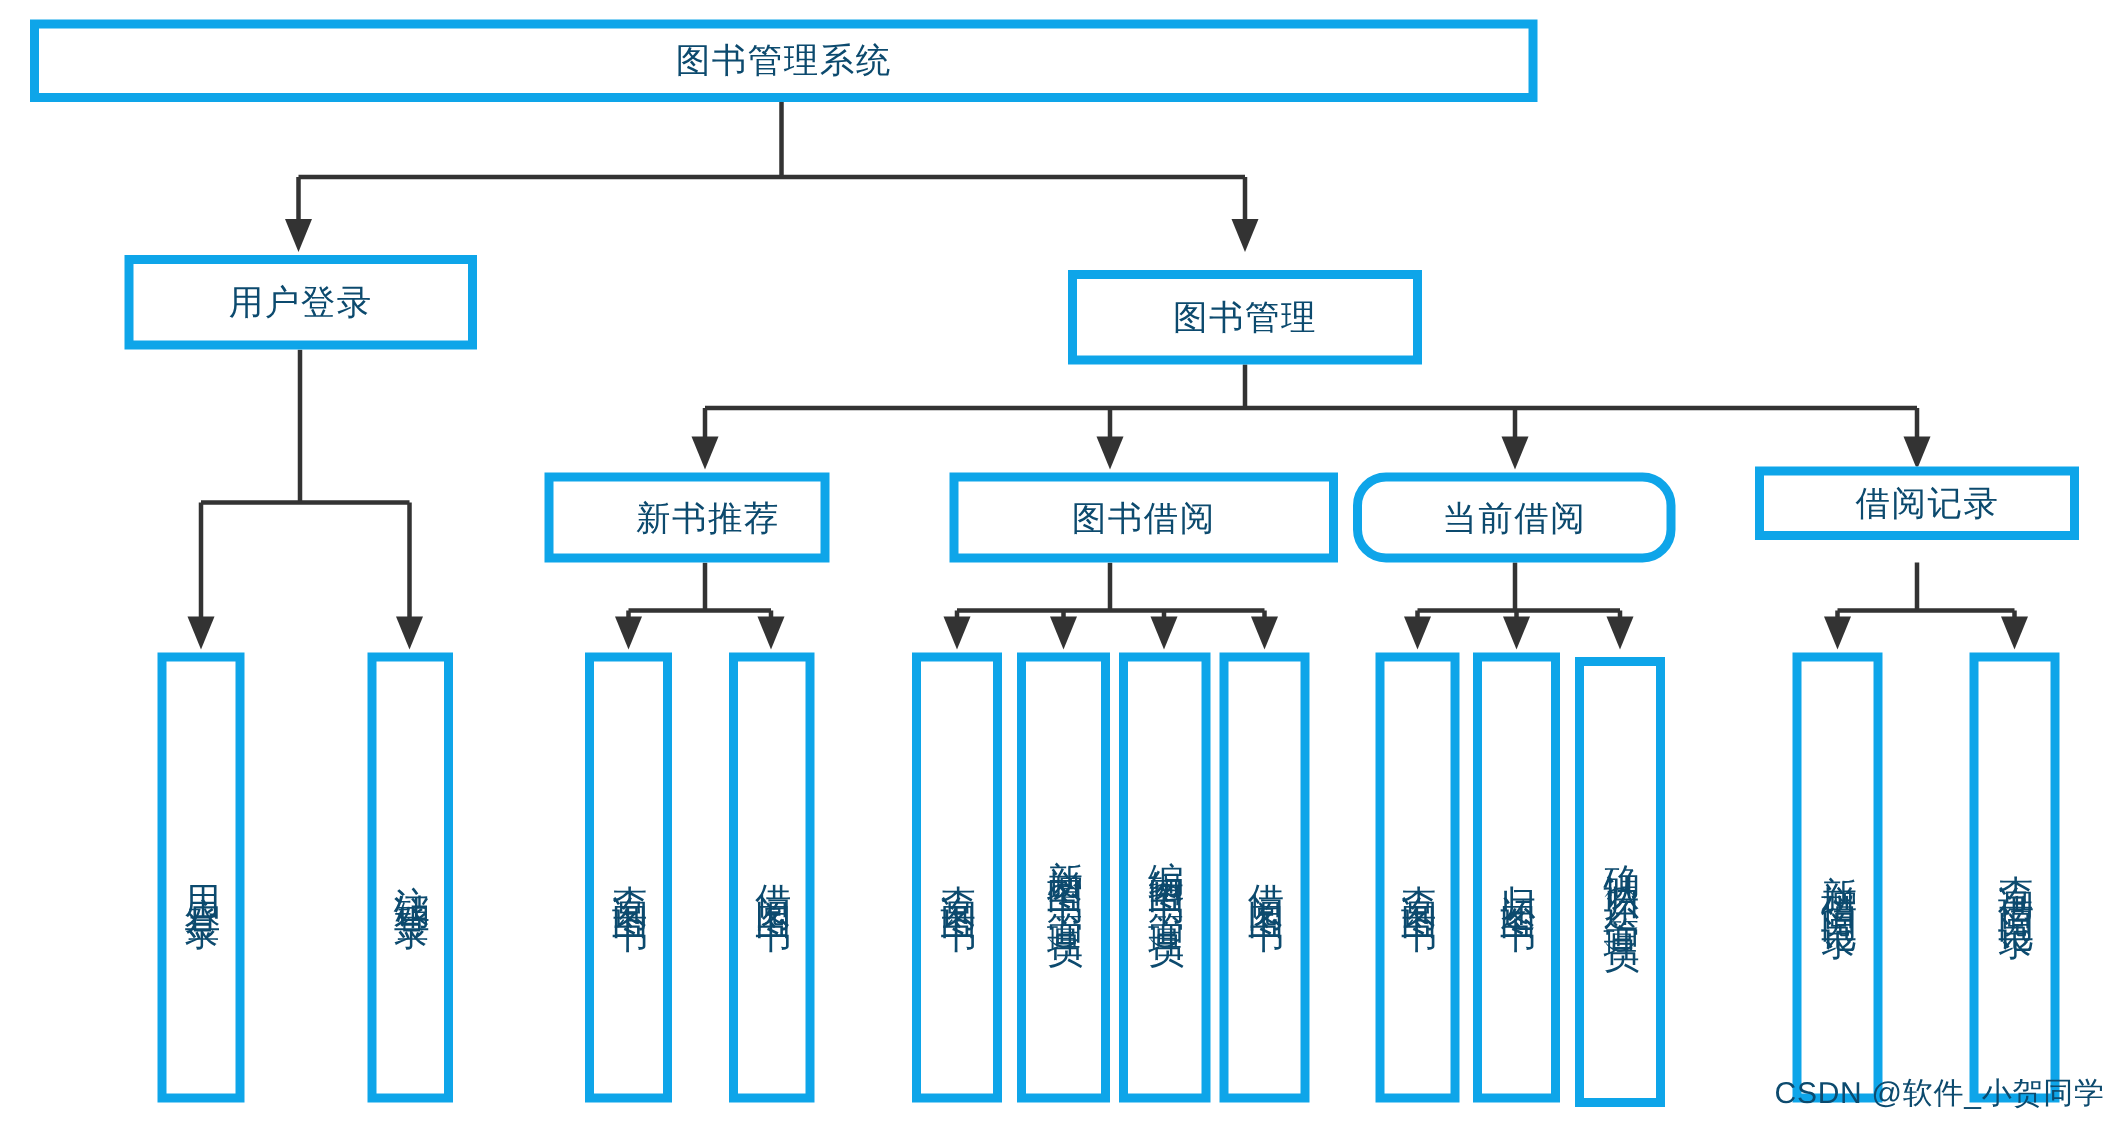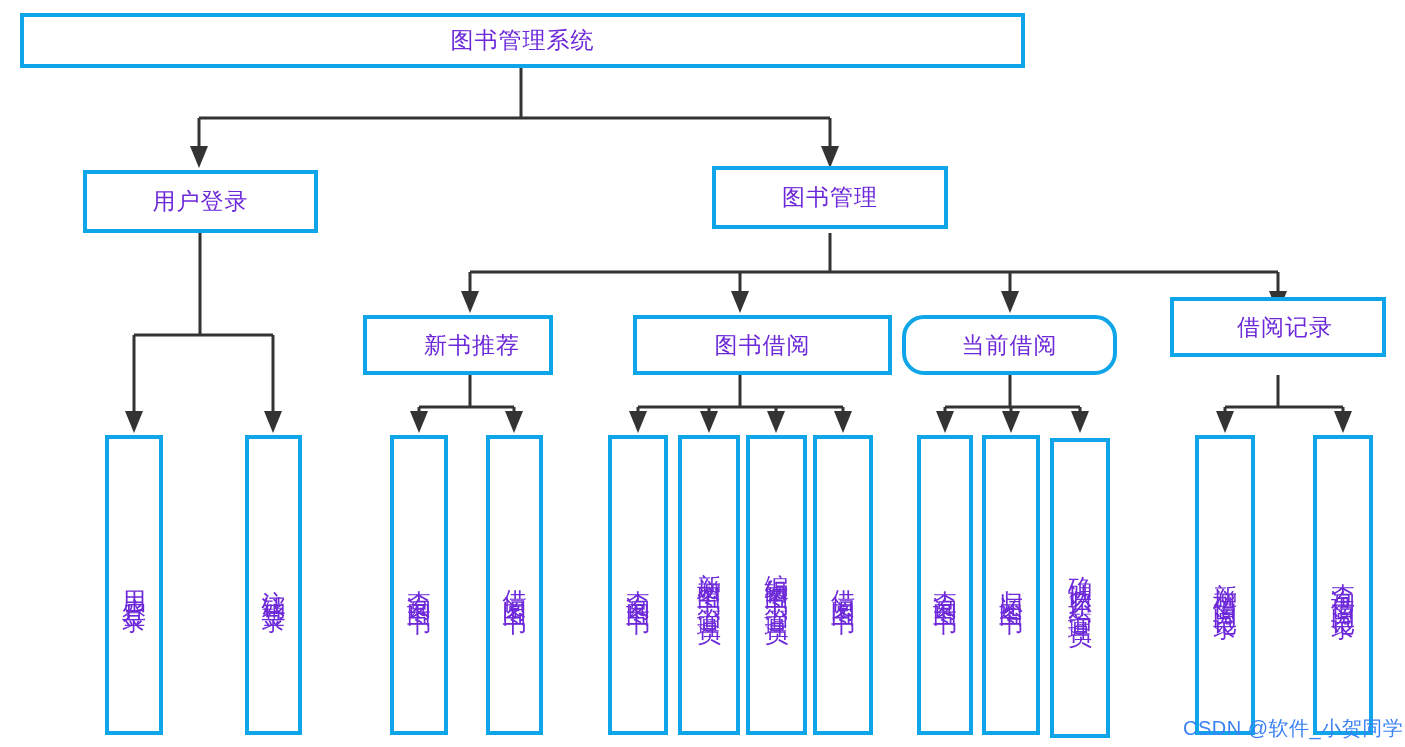--- a/index.html
+++ b/index.html
@@ -13,47 +13,47 @@
   }
   .wires {
     position: absolute;
     left: 0; top: 0;
     width: 1405px; height: 747px;
     z-index: 1;
   }
   .box {
     position: absolute;
     box-sizing: border-box;
-    border: 4px solid #0ea5e9;
+    border: 6px solid #0ea5e9;
     background: #ffffff;
     display: flex;
     align-items: center;
     justify-content: center;
-    color: #6d28d9;
+    color: #0c4a6e;
     z-index: 2;
   }
   .hlabel {
     font-size: 23px;
     letter-spacing: 1px;
     white-space: nowrap;
   }
   .vlabel {
     writing-mode: vertical-rl;
     text-orientation: mixed;
     font-size: 24px;
     line-height: 1;
     letter-spacing: 7px;
     white-space: nowrap;
   }
   .watermark {
     position: absolute;
     left: 1183px;
     top: 715px;
     font-size: 20px;
-    color: #3b82f6;
+    color: #0c4a6e;
     letter-spacing: 0.5px;
     white-space: nowrap;
     z-index: 5;
   }
 </style>
 </head>
 <body>
 
 <div class="stage">
 
@@ -104,34 +104,34 @@
     </g>
   </svg>
 
   <div class="box" style="left:20px; top:13px; width:1005px; height:55px;">
     <span class="hlabel">图书管理系统</span>
   </div>
 
   <div class="box" style="left:83px; top:170px; width:235px; height:63px;">
     <span class="hlabel">用户登录</span>
   </div>
-  <div class="box" style="left:712px; top:166px; width:236px; height:63px;">
+  <div class="box" style="left:712px; top:180px; width:236px; height:63px;">
     <span class="hlabel">图书管理</span>
   </div>
 
   <div class="box" style="left:363px; top:315px; width:190px; height:60px;padding-left:28px;">
     <span class="hlabel">新书推荐</span>
   </div>
   <div class="box" style="left:633px; top:315px; width:259px; height:60px;">
     <span class="hlabel">图书借阅</span>
   </div>
   <div class="box" style="left:902px; top:315px; width:215px; height:60px;border-radius:22px;">
     <span class="hlabel">当前借阅</span>
   </div>
-  <div class="box" style="left:1170px; top:297px; width:216px; height:60px;padding-left:14px;">
+  <div class="box" style="left:1170px; top:311px; width:216px; height:49px;padding-left:14px;">
     <span class="hlabel">借阅记录</span>
   </div>
 
   <div class="box" style="left:105px; top:435px; width:58px; height:300px;">
     <span class="vlabel">用户登录</span>
   </div>
   <div class="box" style="left:245px; top:435px; width:57px; height:300px;">
     <span class="vlabel">注销登录</span>
   </div>
 

